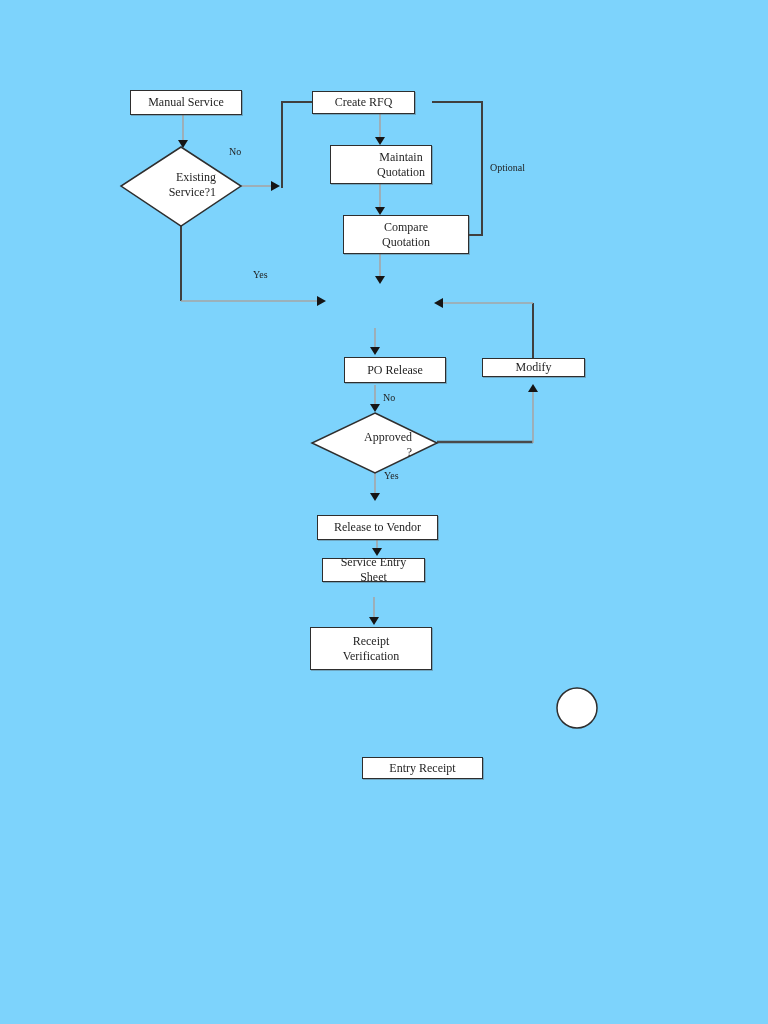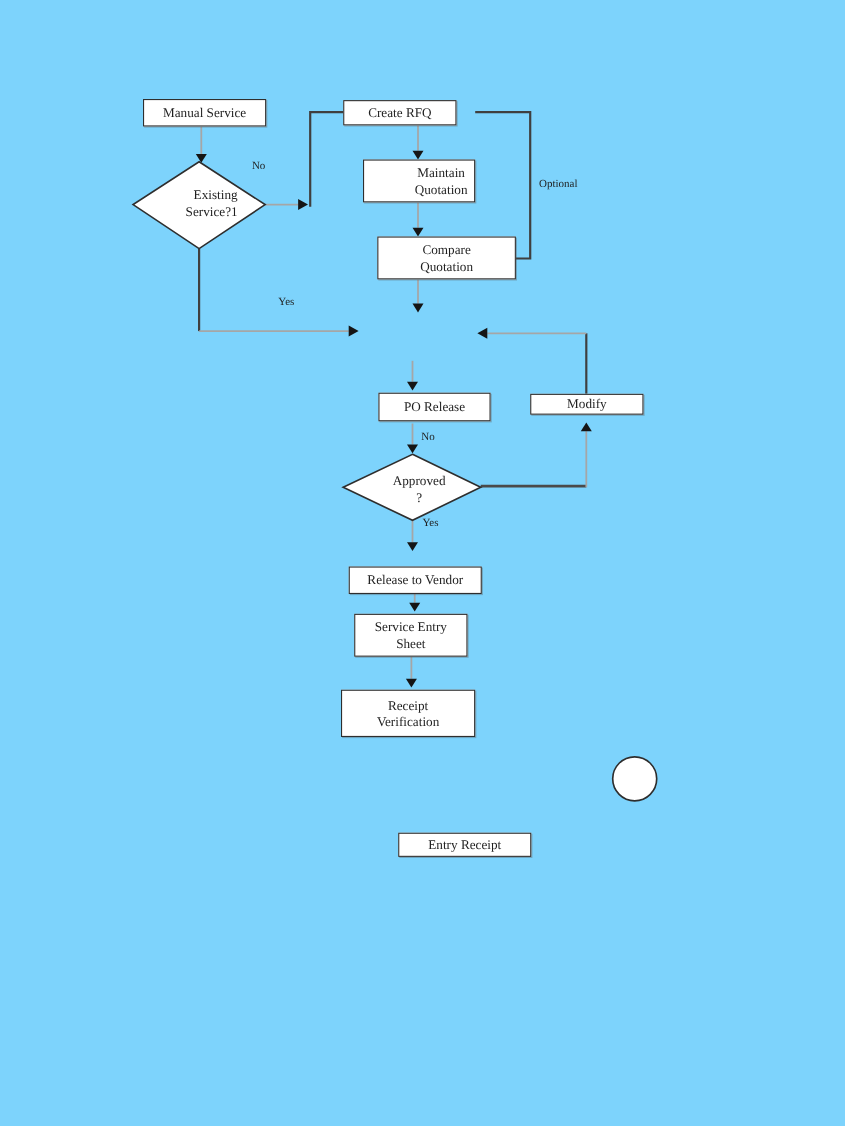--- a/index.html
+++ b/index.html
@@ -45,26 +45,26 @@
   }
   
   #n-manual         { left:130px; top:90px;  width:112px; height:25px; }
   #n-create-rfq     { left:312px; top:91px;  width:103px; height:23px; }
   #n-maintain       { left:330px; top:145px; width:102px; height:39px;padding-left:40px; }
   #n-compare        { left:343px; top:215px; width:126px; height:39px; }
   #n-create-po      { left:330px; top:285px; width:102px; height:43px; }
   #n-po-release     { left:328px; top:357px; width:102px; height:26px;margin-left:16px; }
   #n-modify         { left:482px; top:358px; width:103px; height:19px; }
   #n-release-vendor { left:317px; top:515px; width:121px; height:25px; }
-  #n-service-entry  { left:322px; top:558px; width:103px; height:39px; }
+  #n-service-entry  { left:322px; top:558px; width:103px; height:24px; }
   #n-invoice        { left:310px; top:627px; width:122px; height:43px; }
   #n-goods          { left:362px; top:757px; width:121px; height:22px; }
   
   #lbl-existing { left:148px; top:170px; width:68px; text-align:right; }
-  #lbl-approved { left:350px; top:430px; width:62px; text-align:center; }
+  #lbl-approved { left:350px; top:430px; width:62px; text-align:right; }
   
   #lbl-no1      { left:229px; top:146px; }
   #lbl-yes1     { left:253px; top:269px; }
   #lbl-optional { left:490px; top:162px;text-align:center; }
   #lbl-no2      { left:383px; top:392px; }
   #lbl-yes2     { left:384px; top:470px; }
 </style>
 </head>
 <body>
 

